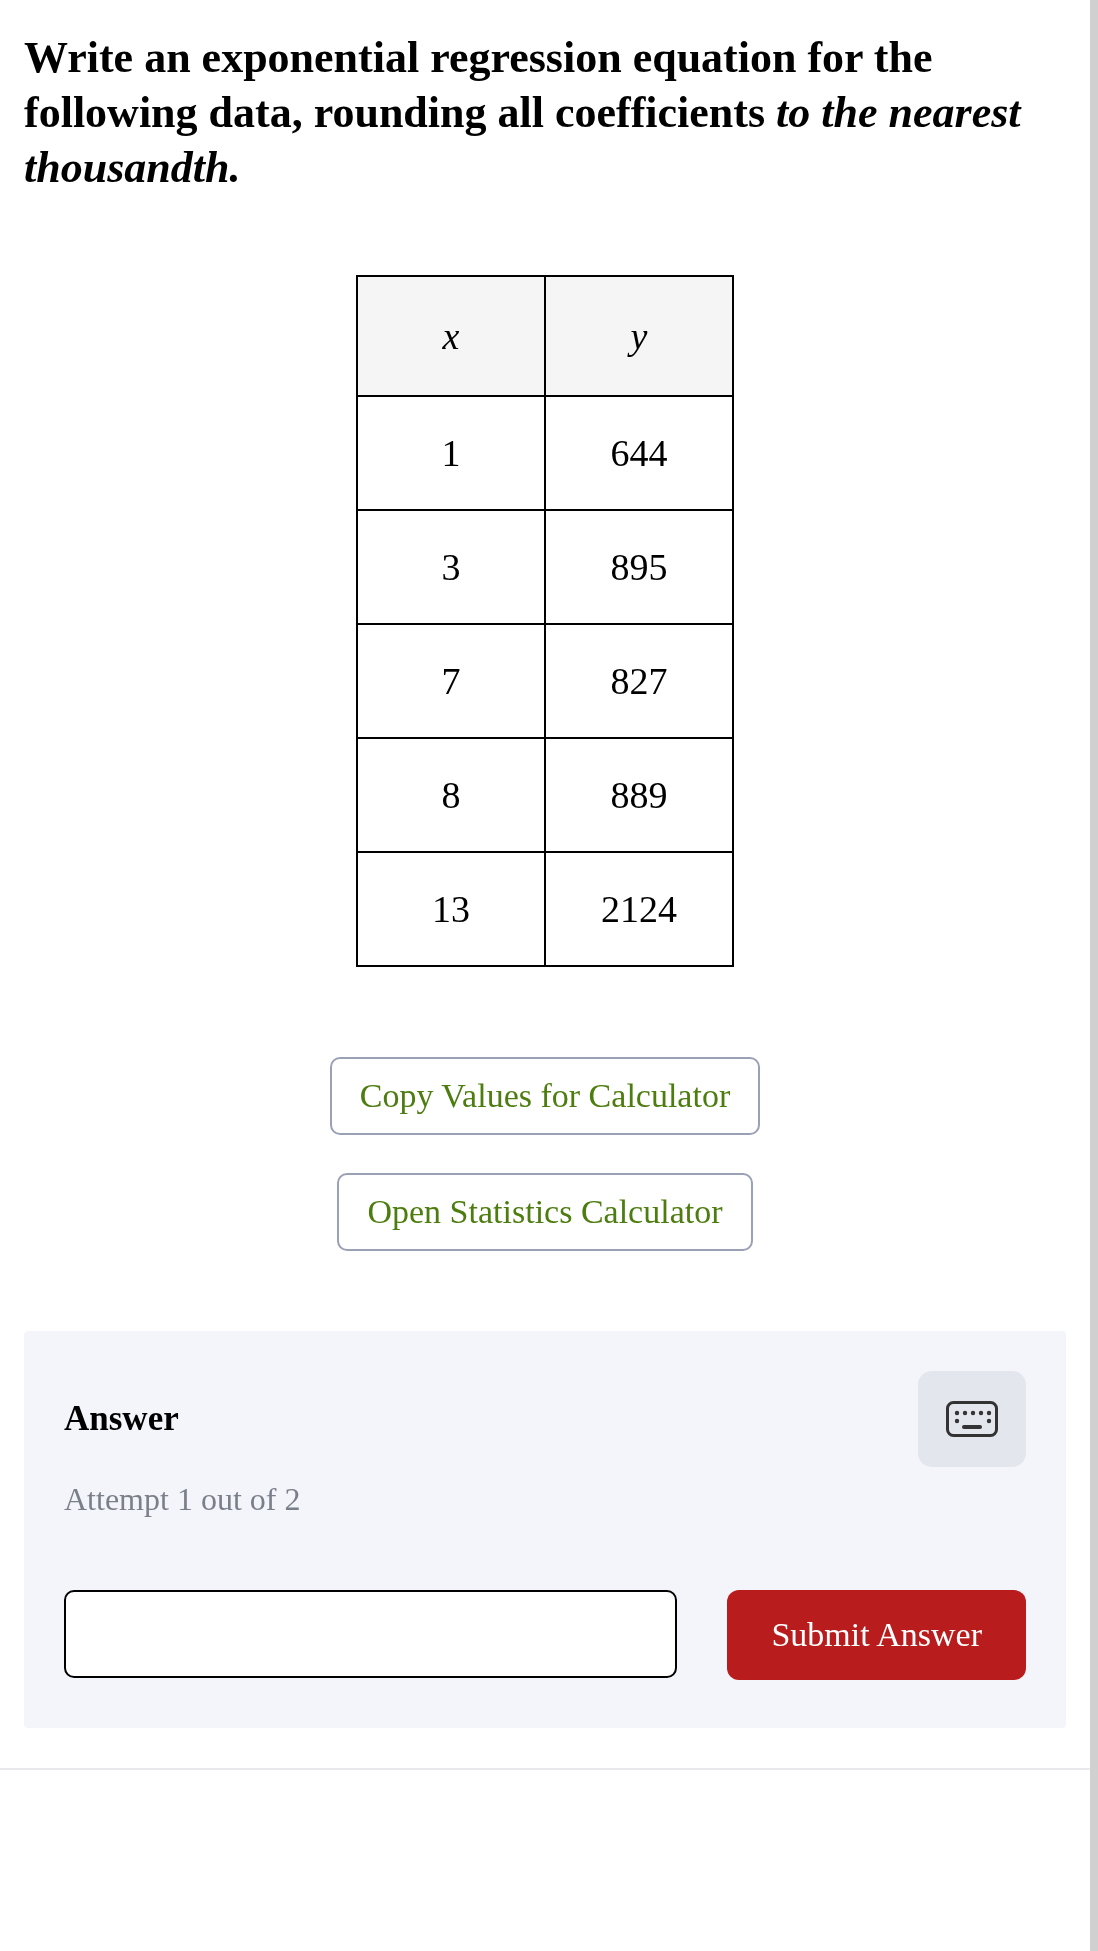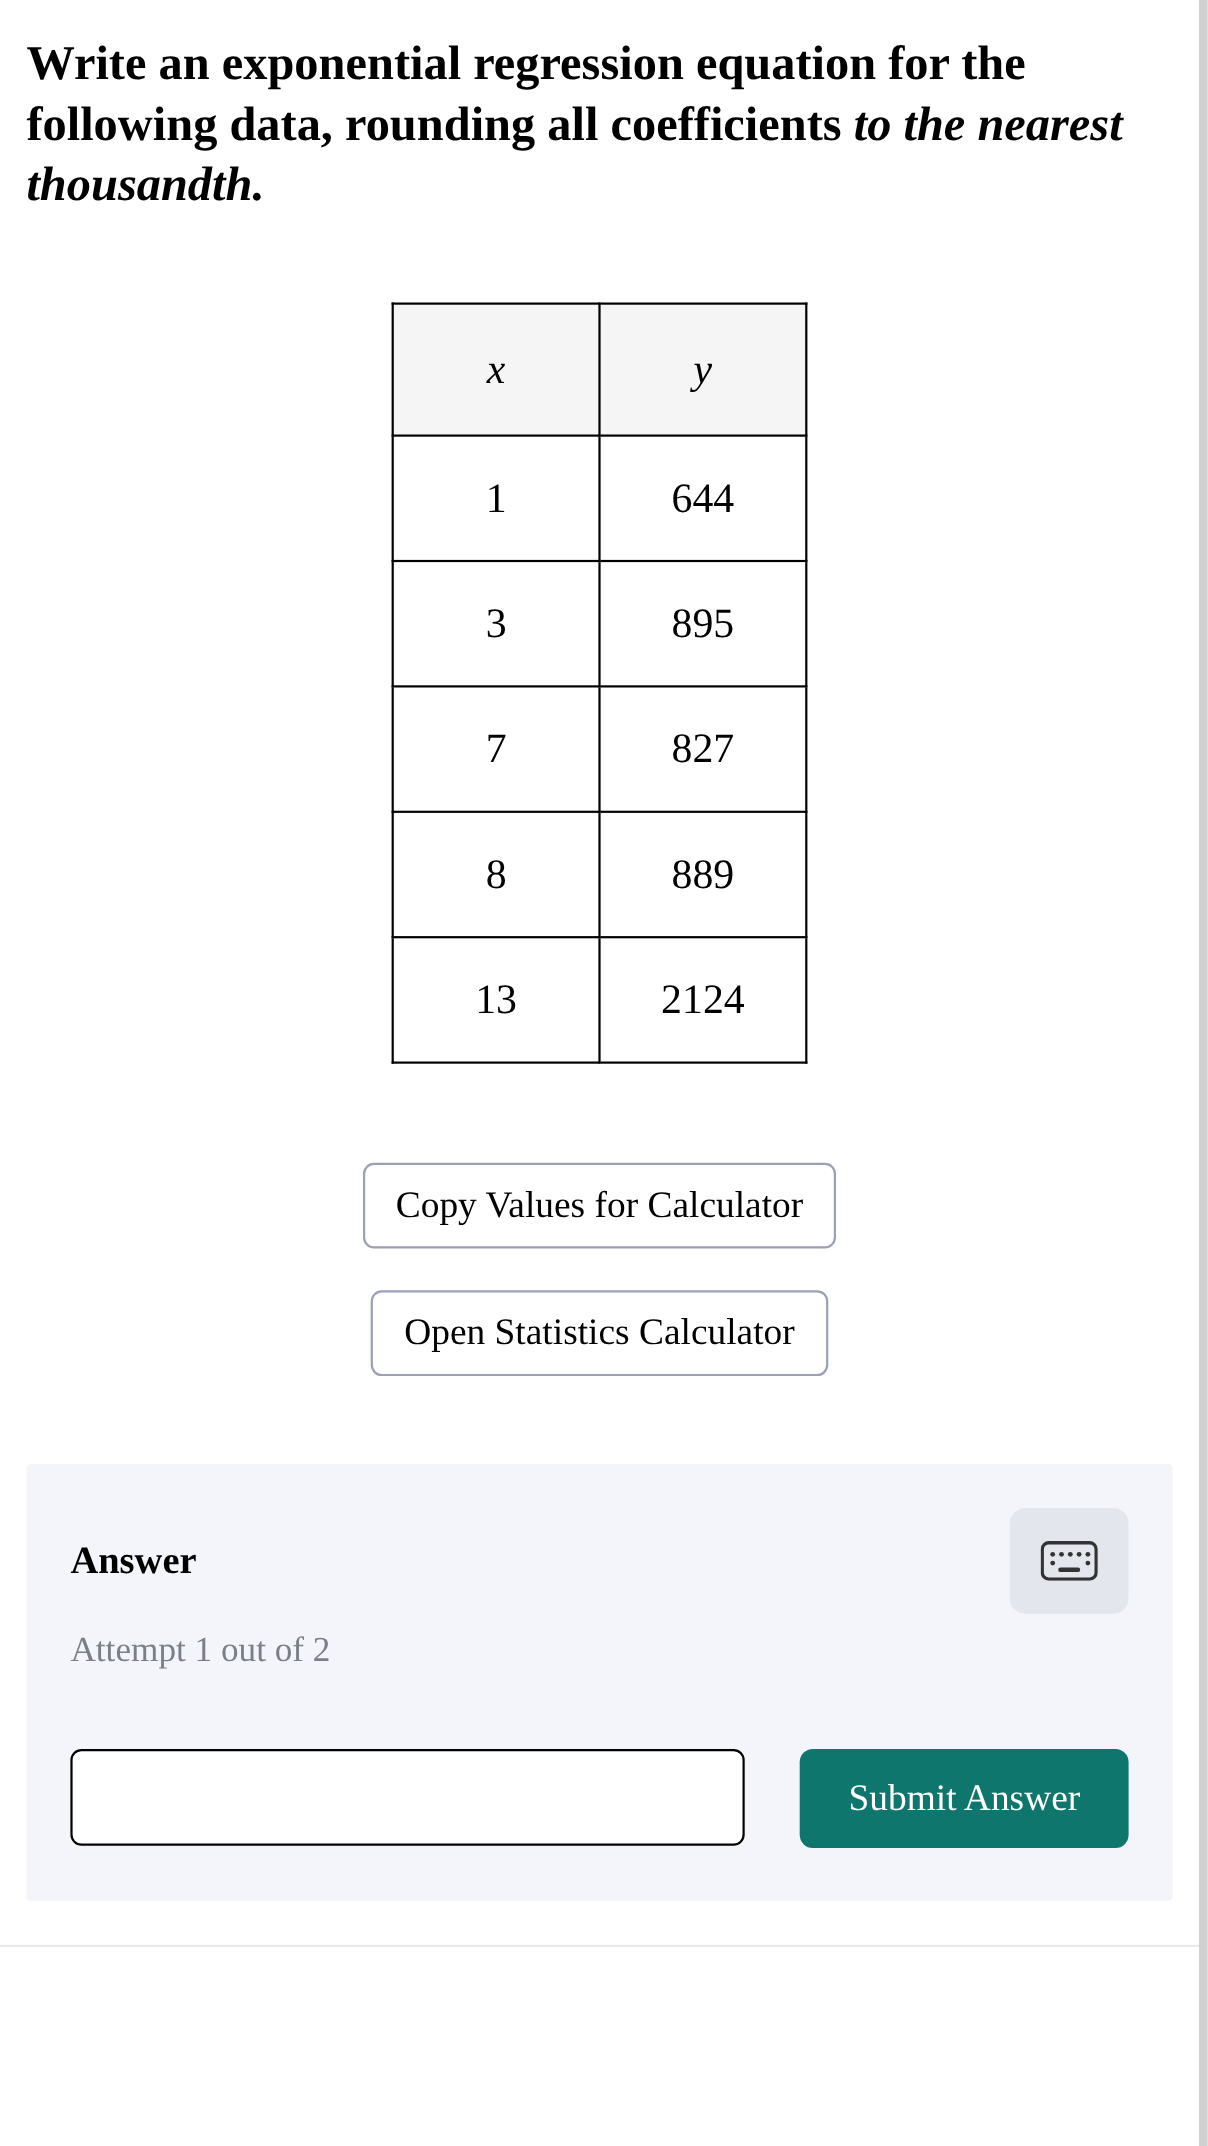--- a/index.html
+++ b/index.html
@@ -51,21 +51,21 @@
   .button-stack {
     display: flex;
     flex-direction: column;
     align-items: center;
     gap: 38px;
     margin-bottom: 80px;
   }
   .outline-btn {
     font-family: Georgia, serif;
     font-size: 34px;
-    color: #000000;
+    color: #4d7c0f;
     background: #fff;
     border: 2px solid #9aa0b5;
     border-radius: 10px;
     padding: 18px 28px;
     cursor: pointer;
   }
   .answer-panel {
     background: #f3f5fa;
     border-radius: 4px;
     margin: 0 24px;
@@ -110,21 +110,21 @@
     border: 2px solid #000;
     border-radius: 10px;
     font-size: 32px;
     padding: 0 16px;
     background: #fff;
     font-family: Georgia, serif;
   }
   .submit-btn {
     height: 90px;
     padding: 0 44px;
-    background: #0f766e;
+    background: #b91c1c;
     color: #fff;
     font-size: 34px;
     font-family: Georgia, serif;
     border: none;
     border-radius: 12px;
     cursor: pointer;
   }
   .bottom-spacer {
     height: 480px;
     background: #fff;

